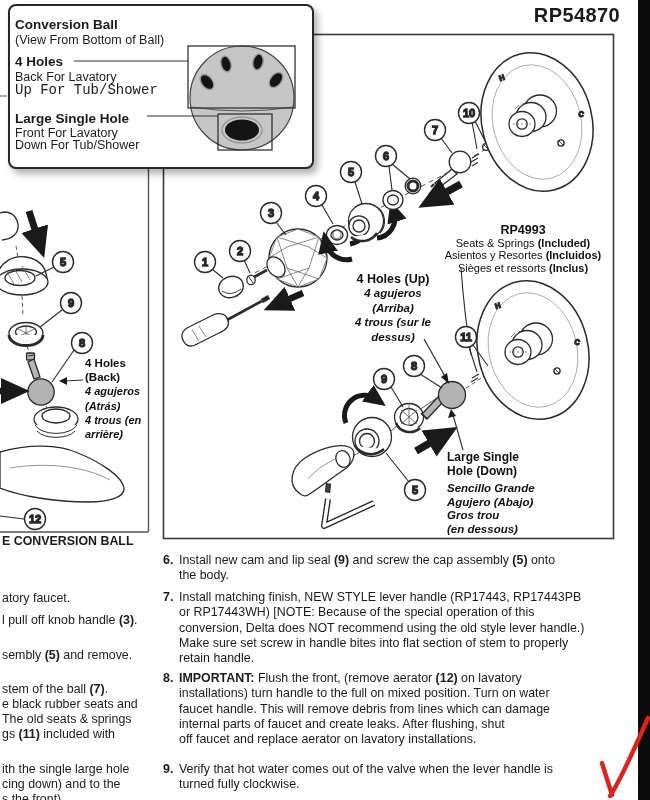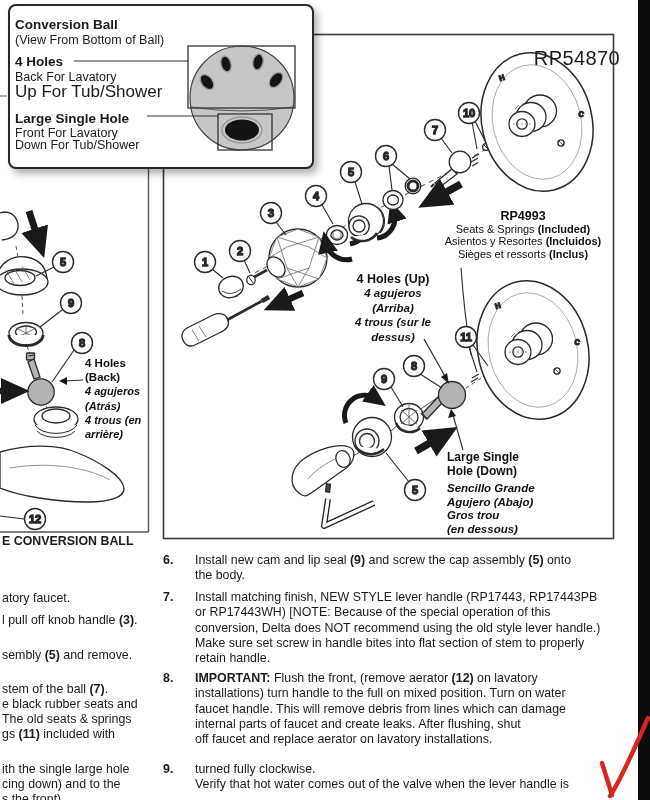--- a/index.html
+++ b/index.html
@@ -3,61 +3,61 @@
 <meta charset="utf-8">
 <style>
   html,body{margin:0;padding:0;}
   body{
     width:650px;height:800px;position:relative;overflow:hidden;background:#fff;
     font-family:"Liberation Sans","DejaVu Sans",sans-serif;color:#1b1b1b;
   }
   .b{font-weight:700;}
   .bi{font-weight:700;font-style:italic;margin-top:23px;}
   
-  .part-number{position:absolute;top:4px;right:30px;font-size:20px;font-weight:400;letter-spacing:.4px;z-index:4;margin-top:43px;}
+  .part-number{position:absolute;top:4px;right:30px;font-size:20px;font-weight:700;letter-spacing:.4px;z-index:4;}
   
   .black-bar{position:absolute;top:0;left:638px;width:12px;height:800px;background:#0b0b0b;z-index:6;}
   
   .callout-box{
     position:absolute;left:8px;top:4px;width:302px;height:161px;background:#fff;
     border:2.5px solid #282828;border-radius:8px;box-shadow:4px 5px 7px rgba(0,0,0,.30);z-index:5;
   }
   .callout-box .t{position:absolute;white-space:nowrap;}
   .cb-title{left:5px;top:11px;font-size:13.5px;font-weight:700;}
   .cb-sub{left:5px;top:27px;font-size:12.5px;}
   .cb-4h{left:5px;top:48px;font-size:13.5px;font-weight:700;}
   .cb-4h1{left:5px;top:64px;font-size:12.5px;}
-  .cb-4h2{left:5px;top:76px;font-size:17px;}
+  .cb-4h2{left:5px;top:76px;font-size:14px;font-family:Liberation Mono, monospace;}
   .cb-lh{left:5px;top:105px;font-size:13.5px;font-weight:700;}
   .cb-lh1{left:5px;top:120px;font-size:12.5px;}
   .cb-lh2{left:5px;top:132px;font-size:12.5px;}
   .cb-svg{position:absolute;left:0;top:0;}
   
   .diagram-svg{position:absolute;left:0;top:30px;z-index:1;}
   svg text.co{font-size:11px;font-weight:700;fill:#111;text-anchor:middle;}
   svg text.mk{font-size:7.5px;fill:#555;font-weight:700;}
   
   .dlabel{position:absolute;z-index:2;color:#101010;line-height:13.6px;font-size:11.5px;font-weight:700;}
   .dlabel div{white-space:nowrap;}
   .center{text-align:center;}
-  .lbl-rp4993{left:437px;top:210px;width:172px;font-weight:400;font-size:11px;line-height:12.6px;}
+  .lbl-rp4993{left:437px;top:224px;width:172px;font-weight:400;font-size:11px;line-height:12.6px;}
   .lbl-rp4993 .rphead{font-size:12.5px;font-weight:700;}
   .lbl-4hup{left:346px;top:272px;width:94px;font-size:12.5px;line-height:14.4px;}
   .lbl-4hup .it{font-size:11.5px;font-style:italic;}
   .lbl-lsh{left:447px;top:451px;font-size:12px;line-height:13.6px;}
   .lbl-lsh .it{font-style:italic;font-size:11.5px;}
   .lbl-4hback{left:85px;top:356px;font-size:11.5px;line-height:14.2px;}
   .lbl-4hback .it{font-style:italic;font-size:11px;}
   .gap{height:4px;}
   
   .lline{position:absolute;left:2px;font-size:12.4px;white-space:nowrap;z-index:2;}
   
   .instr{position:absolute;left:163px;z-index:2;font-size:12.4px;line-height:15.3px;}
   .inum{position:absolute;left:0;top:0;font-weight:700;}
-  .ibody{margin-left:32px;}
+  .ibody{margin-left:16px;}
   .iline{white-space:nowrap;}
   
   .check-svg{position:absolute;left:588px;top:705px;z-index:7;}
 </style>
 </head>
 <body>
 
 <div class="part-number">RP54870</div>
 
 <div class="black-bar"></div>
@@ -483,20 +483,20 @@
     <div class="iline"><span class="b">IMPORTANT:</span><span> Flush the front, (remove aerator </span><span class="b">(12)</span><span> on lavatory</span></div>
     <div class="iline"><span>installations) turn handle to the full on mixed position. Turn on water</span></div>
     <div class="iline"><span>faucet handle. This will remove debris from lines which can damage</span></div>
     <div class="iline"><span>internal parts of faucet and create leaks. After flushing, shut</span></div>
     <div class="iline"><span>off faucet and replace aerator on lavatory installations.</span></div>
   </div>
 </div>
 <div class="instr" style="top:762px">
   <span class="inum">9.</span>
   <div class="ibody">
+    <div class="iline"><span>Verify that hot water comes out of the valve when the lever handle is</span></div>
     <div class="iline"><span>turned fully clockwise.</span></div>
-    <div class="iline"><span>Verify that hot water comes out of the valve when the lever handle is</span></div>
   </div>
 </div>
 
 <svg class="check-svg" width="62" height="95" viewBox="0 0 62 95">
   <path d="M 14,58 L 24,90 M 22,91 C 31,78 49,38 60,13" stroke="#d9251d" stroke-width="4.4" fill="none" stroke-linecap="round"></path>
 </svg>
 
 </body></html>

